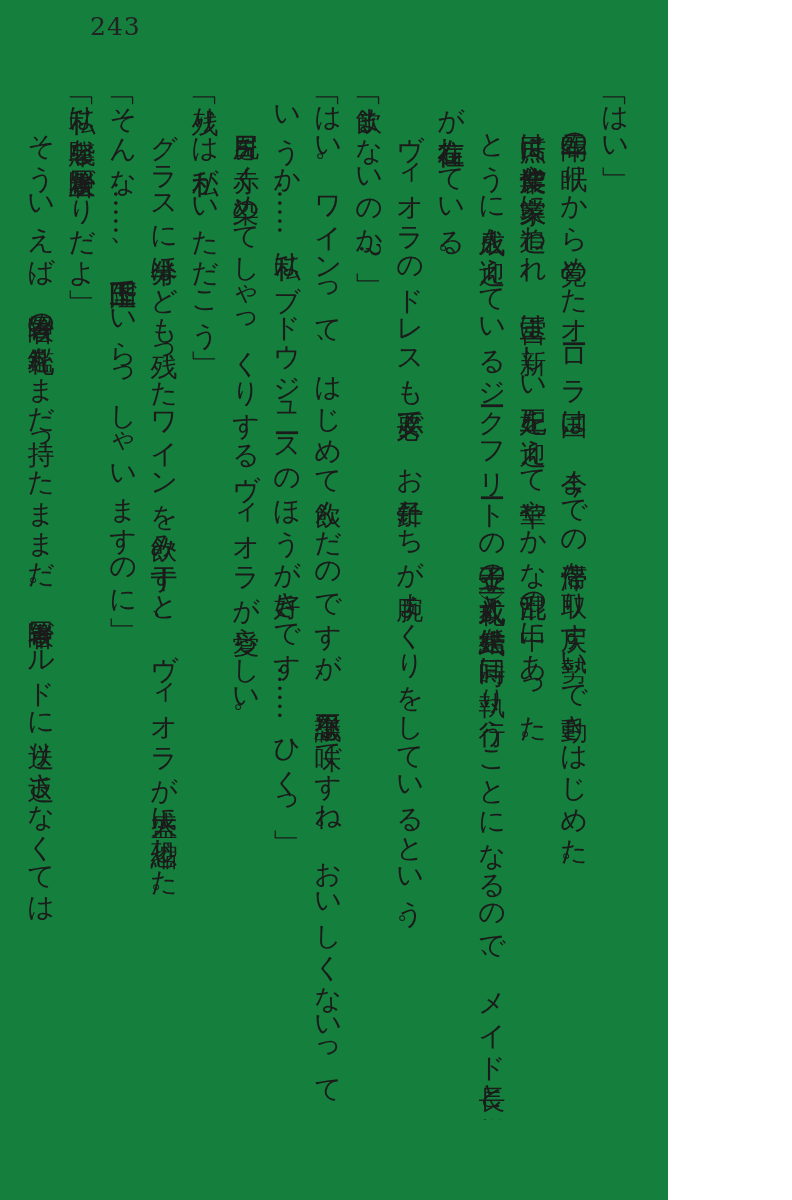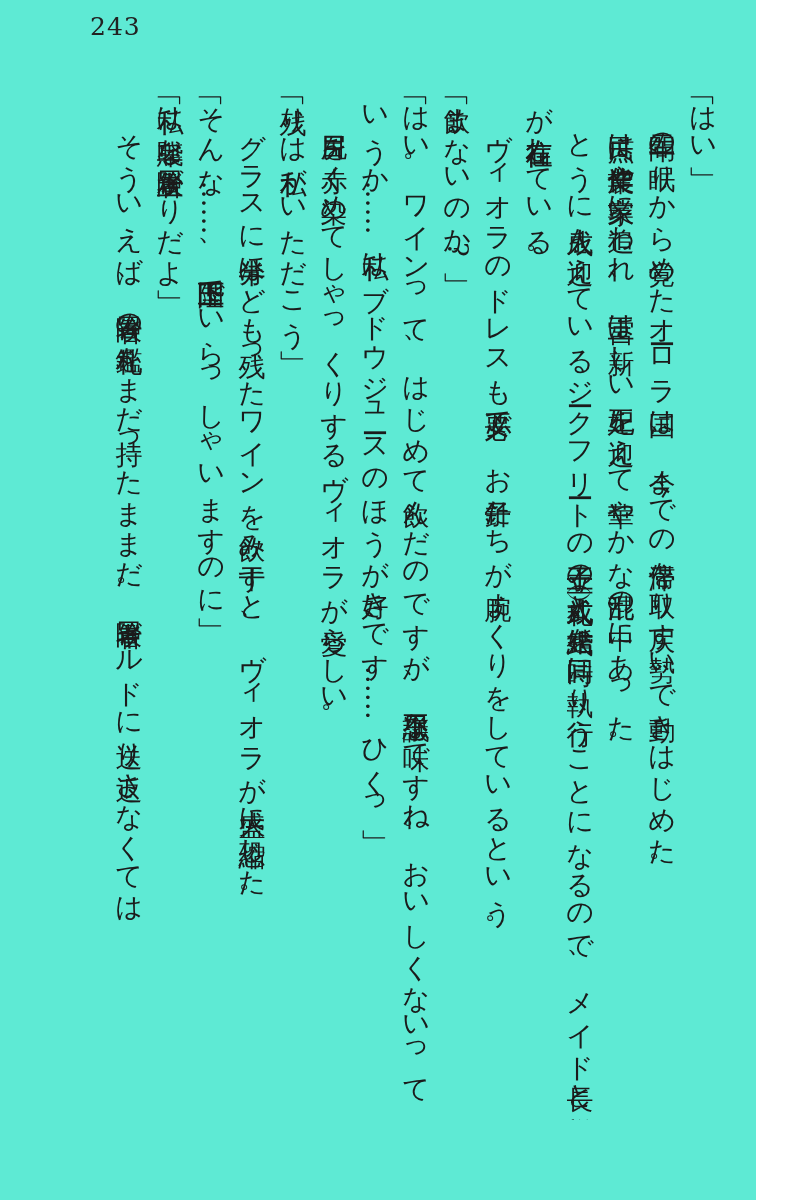--- a/index.html
+++ b/index.html
@@ -7,23 +7,23 @@
     padding: 0;
   }
   body {
     width: 792px;
     height: 1200px;
     background: #ffffff;
     overflow: hidden;
   }
   .page {
     position: relative;
-    width: 756px;
+    width: 668px;
     height: 1200px;
-    background: #5eead4;
+    background: #15803d;
     font-family: "DejaVu Serif", "Liberation Serif", serif;
   }
   .page-number {
     position: absolute;
     top: 12px;
     left: 90px;
     font-size: 25px;
     letter-spacing: 1px;
     color: #222222;
     font-family: "DejaVu Serif", "Liberation Serif", serif;

